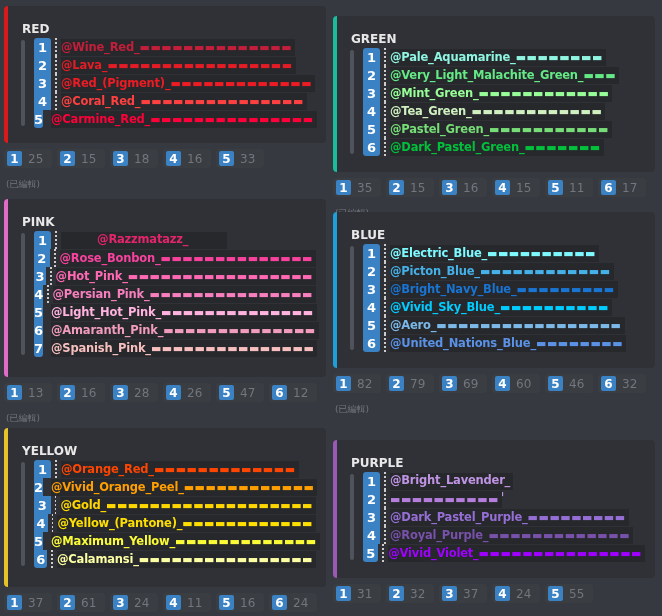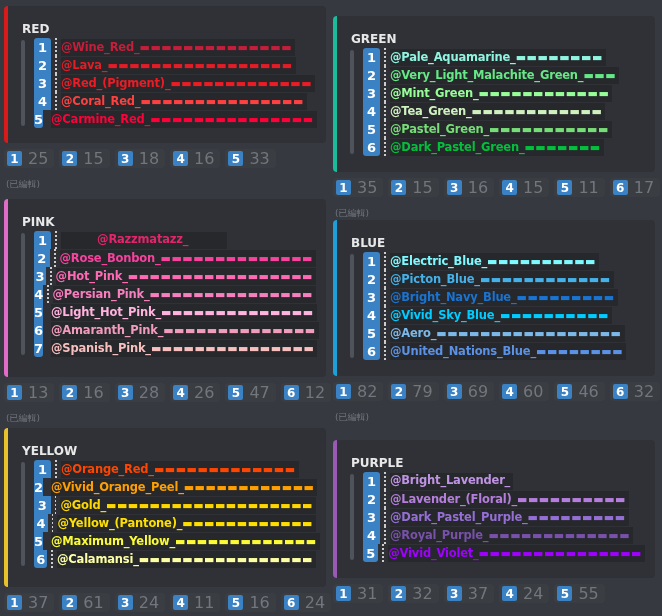--- a/index.html
+++ b/index.html
@@ -52,21 +52,21 @@
   .footer { display: flex; gap: 5px; margin-top: 6px; margin-left: 0; }
   .pill {
     display: flex; align-items: center; height: 19px;
     background: #3a3d42; border-radius: 3px; padding: 0 6px 0 3px;
   }
   .pill .pn {
     background: #3b82c4; color: #fff; font-weight: bold; font-size: 12px;
     width: 15px; height: 15px; display: flex; align-items: center; justify-content: center;
     border-radius: 2px; margin-right: 6px;
   }
-  .pill .pc { color: #72767d; font-size: 16px; min-width: 18px; }
+  .pill .pc { color: #72767d; font-size: 12px; min-width: 18px; }
   .edited { color: #72767d; font-size: 9px; margin: 10px 0 0 2px; height: 12px; }
 </style>
 </head>
 <body>
 
 <div class="col left">
 
   <div class="block" style="top:6px">
     <div class="panel" style="height: 137px; border-left-color: rgb(217, 26, 26);">
       <div class="title">RED</div>
@@ -402,21 +402,21 @@
           <span class="pc">11</span>
         </div>
         <div class="pill">
           <span class="pn">6</span>
           <span class="pc">17</span>
         </div>
       </div>
     <div class="edited">(已編輯)</div>
   </div>
 
-  <div class="block" style="top:220px">
+  <div class="block" style="top:212px">
     <div class="panel" style="height: 156px; border-left-color: rgb(30, 159, 216);">
       <div class="title">BLUE</div>
       <div class="rows">
         <div class="gutter"></div>
         <div class="rowset">
             <div class="row">
               <div class="num">1</div>
               <div class="dash"></div>
               <div class="line" style="color: rgb(125, 249, 255);">
                 <span>@Electric_Blue_</span>
@@ -506,21 +506,20 @@
               <div class="dash"></div>
               <div class="line" style="color: rgb(191, 148, 228); flex-direction: column;">
                 <span>@Bright_Lavender_</span>
                 <span class="bar">▬▬▬▬▬▬▬▬▬▬</span>
               </div>
             </div>
             <div class="row">
               <div class="num">2</div>
               <div class="dash"></div>
               <div class="line" style="color: rgb(181, 126, 220);">
-                <span>@Lavender_(Floral)_</span>
                 <span class="bar">▬▬▬▬▬▬▬▬▬▬</span>
               </div>
             </div>
             <div class="row">
               <div class="num">3</div>
               <div class="dash"></div>
               <div class="line" style="color: rgb(150, 111, 214);">
                 <span>@Dark_Pastel_Purple_</span>
                 <span class="bar">▬▬▬▬▬▬▬▬▬</span>
               </div>

